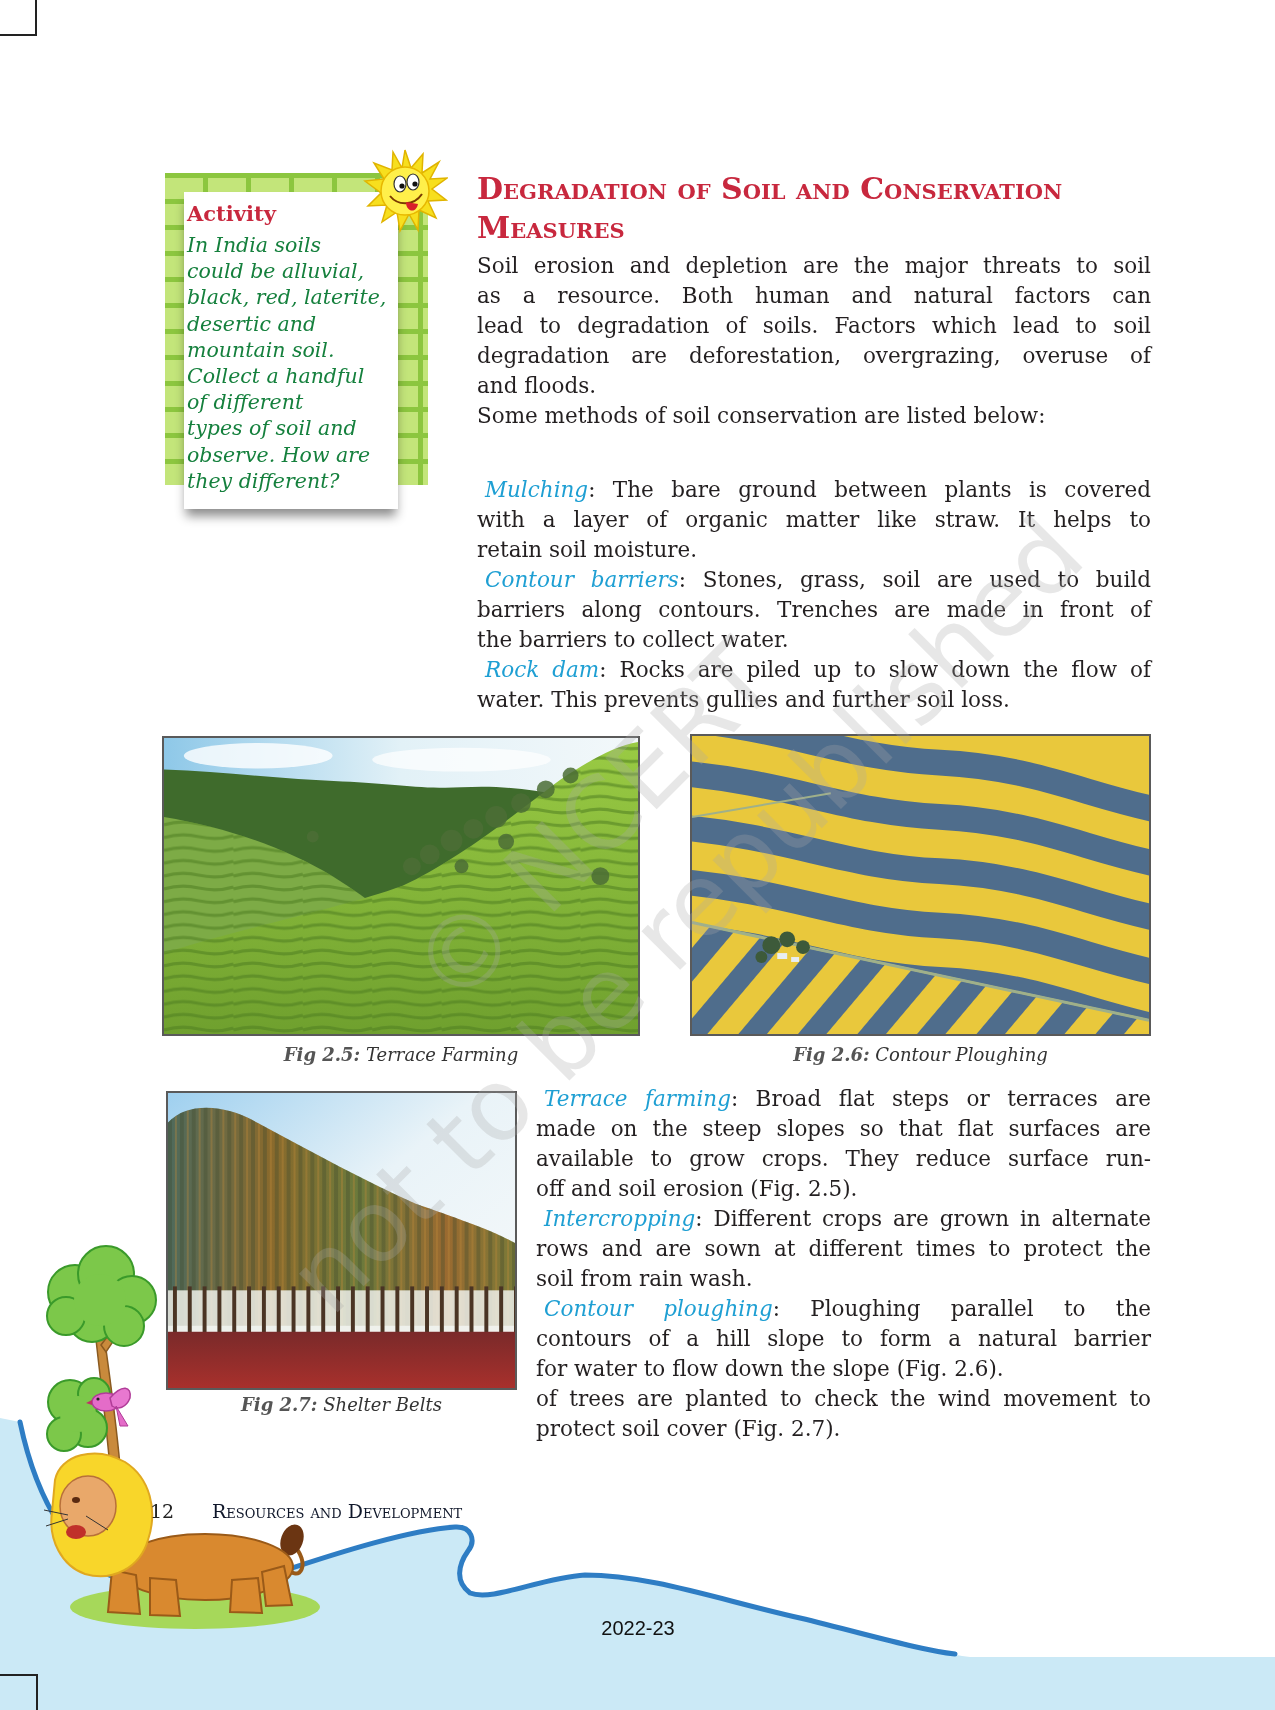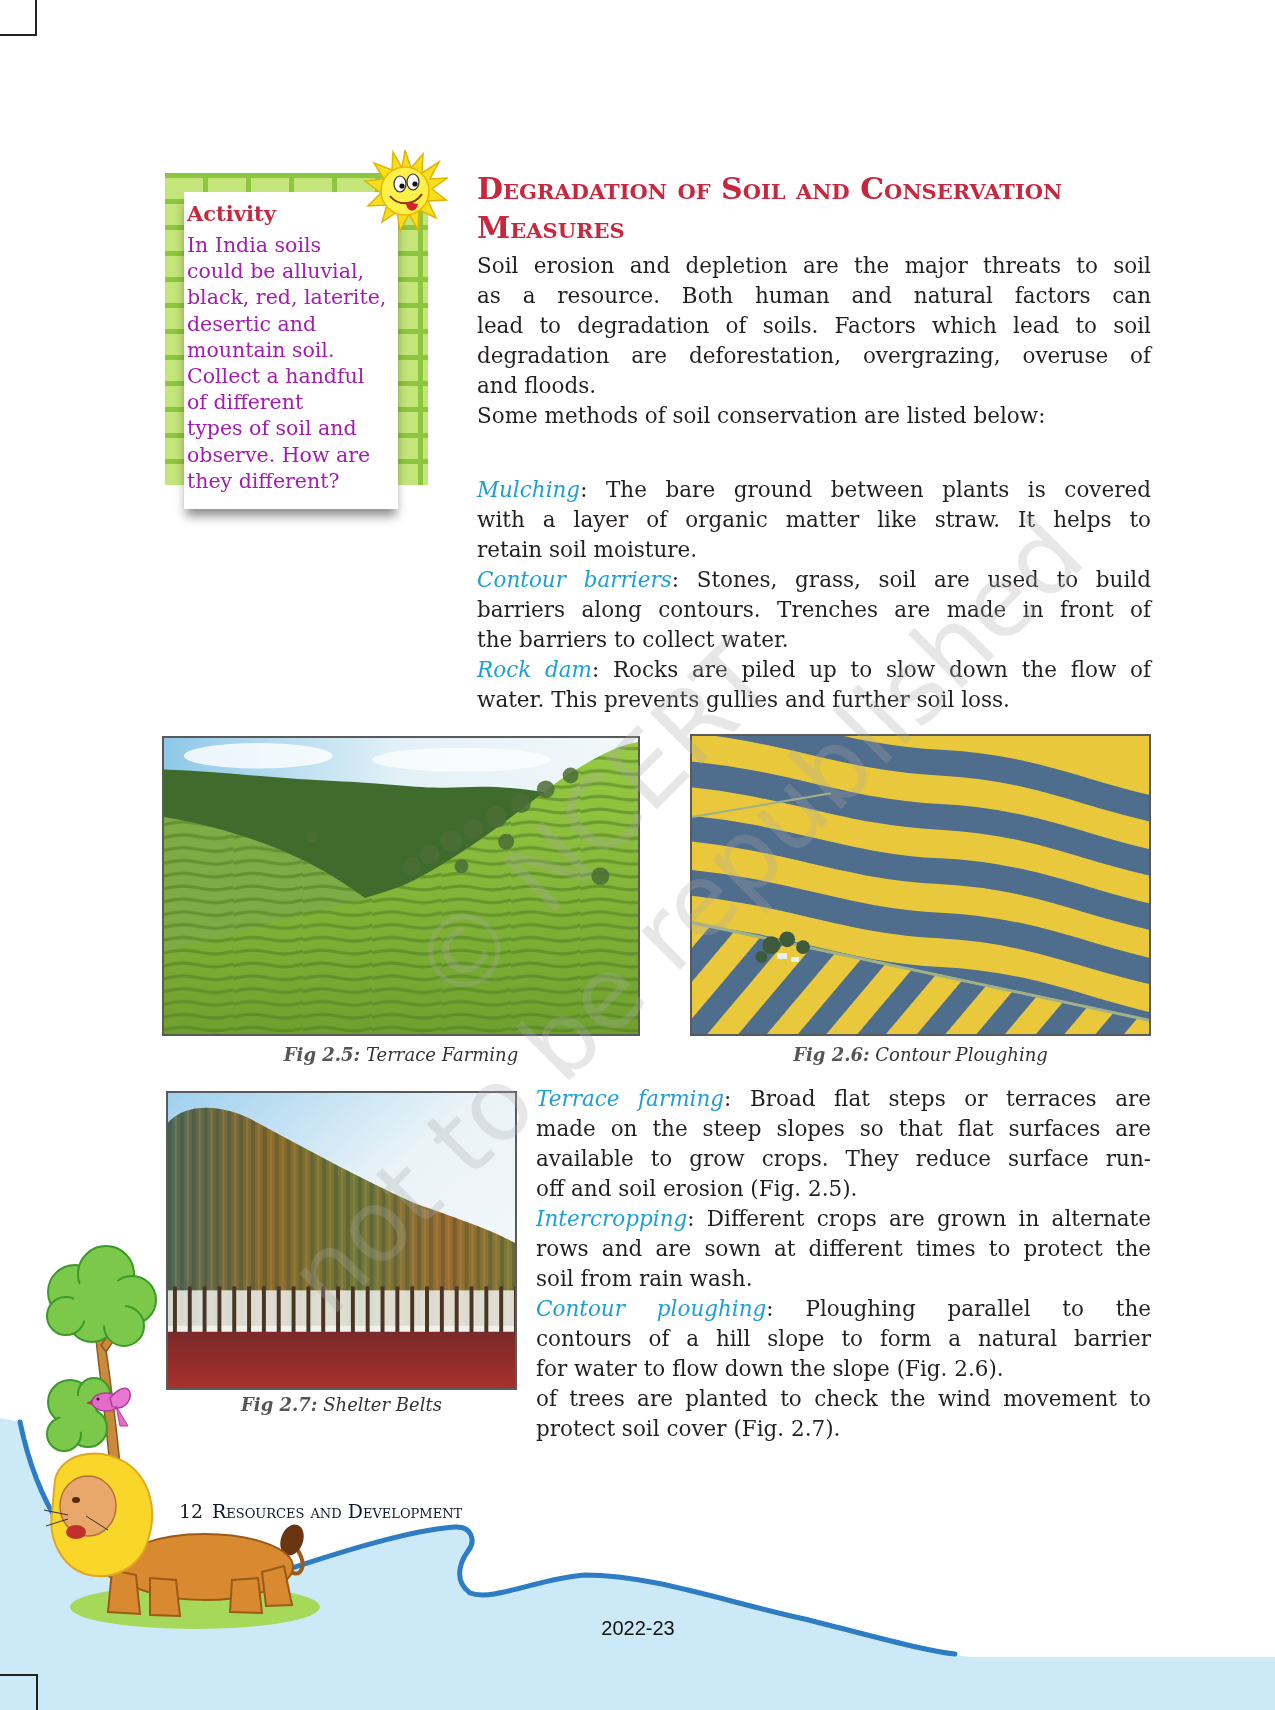--- a/index.html
+++ b/index.html
@@ -12,29 +12,29 @@
 
   
   .act-frame{position:absolute;left:165px;top:173px;width:263px;height:312px;z-index:1;
     background-color:#c3e57a;
     background-image:
       repeating-linear-gradient(to bottom,#8cc63f 0,#8cc63f 5px,transparent 5px,transparent 26px),
       repeating-linear-gradient(to right,transparent 0,transparent 38px,#8cc63f 38px,#8cc63f 43px);}
   .act-card{position:absolute;left:184px;top:192px;width:211px;height:308px;background:#fff;z-index:2;
     padding:9px 0 0 3px;box-shadow:0 9px 10px -2px rgba(0,0,0,0.45);}
   .act-title{font-weight:bold;color:#c8283e;font-size:21px;line-height:26px;margin-bottom:5px;}
-  .act-line{font-size:20.5px;line-height:26.2px;white-space:nowrap;color:#a21caf;}
+  .act-line{font-size:20.5px;line-height:26.2px;white-space:nowrap;color:#15803d;font-style:italic;}
   .sun{position:absolute;left:362px;top:148px;width:86px;height:86px;z-index:4;}
 
   
   .heading{color:#c8283e;font-weight:bold;font-variant:small-caps;font-size:30px;line-height:39px;white-space:nowrap;}
   .body-text{font-size:21.5px;line-height:30px;}
   .ln{text-align:justify;text-align-last:justify;height:30px;overflow:visible;}
   .ln.last{text-align:left;text-align-last:left;}
-  .term{font-style:italic;color:#1e9fd3;}
+  .term{font-style:italic;color:#1e9fd3;margin-left:8px;}
 
   
   .fig{position:absolute;z-index:2;border:2px solid #5a5a5a;box-sizing:border-box;overflow:hidden;background:#ddd;}
   .fig svg{display:block;width:100%;height:100%;}
   .caption{position:absolute;z-index:2;text-align:center;font-style:italic;font-size:18px;line-height:24px;color:#333;white-space:nowrap;}
   .caption .lbl{font-weight:bold;color:#555;}
 
   
   .pg-num{font-size:19px;line-height:24px;color:#222;}
   .book-title{font-size:19px;line-height:24px;font-variant:small-caps;color:#0f172a;white-space:nowrap;}
@@ -286,21 +286,21 @@
     <div class="ln"><span class="term">Intercropping</span><span>: Different crops are grown in alternate</span></div>
     <div class="ln">rows and are sown at different times to protect the</div>
     <div class="ln last">soil from rain wash.</div>
     <div class="ln"><span class="term">Contour ploughing</span><span>:  Ploughing parallel to the</span></div>
     <div class="ln">contours of a hill slope to form a natural barrier</div>
     <div class="ln last">for water to flow down the slope (Fig. 2.6).</div>
     <div class="ln">of trees are planted to check the wind movement to</div>
     <div class="ln last">protect soil cover (Fig. 2.7).</div>
   </div>
 
-  <div class="content pg-num" style="left:179px;top:1499px;">12</div>
+  <div class="content pg-num" style="left:150px;top:1499px;">12</div>
   <div class="content book-title" style="left:212px;top:1499px;">Resources and Development</div>
   <div class="content year" style="left:598px;top:1618px;width:80px;">2022-23</div>
 
   <div class="watermark">
     <div>© NCERT</div>
     <div>not to be republished</div>
   </div>
 </div>
 
 </body></html>

